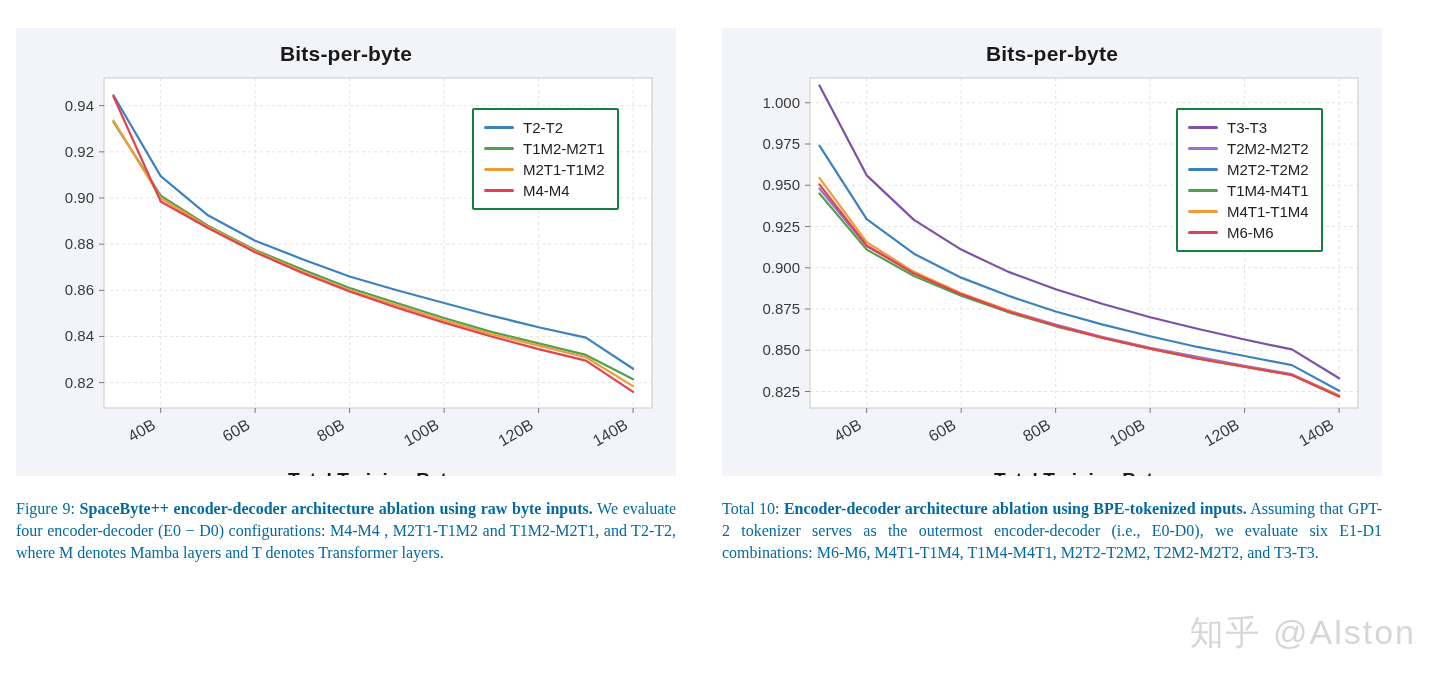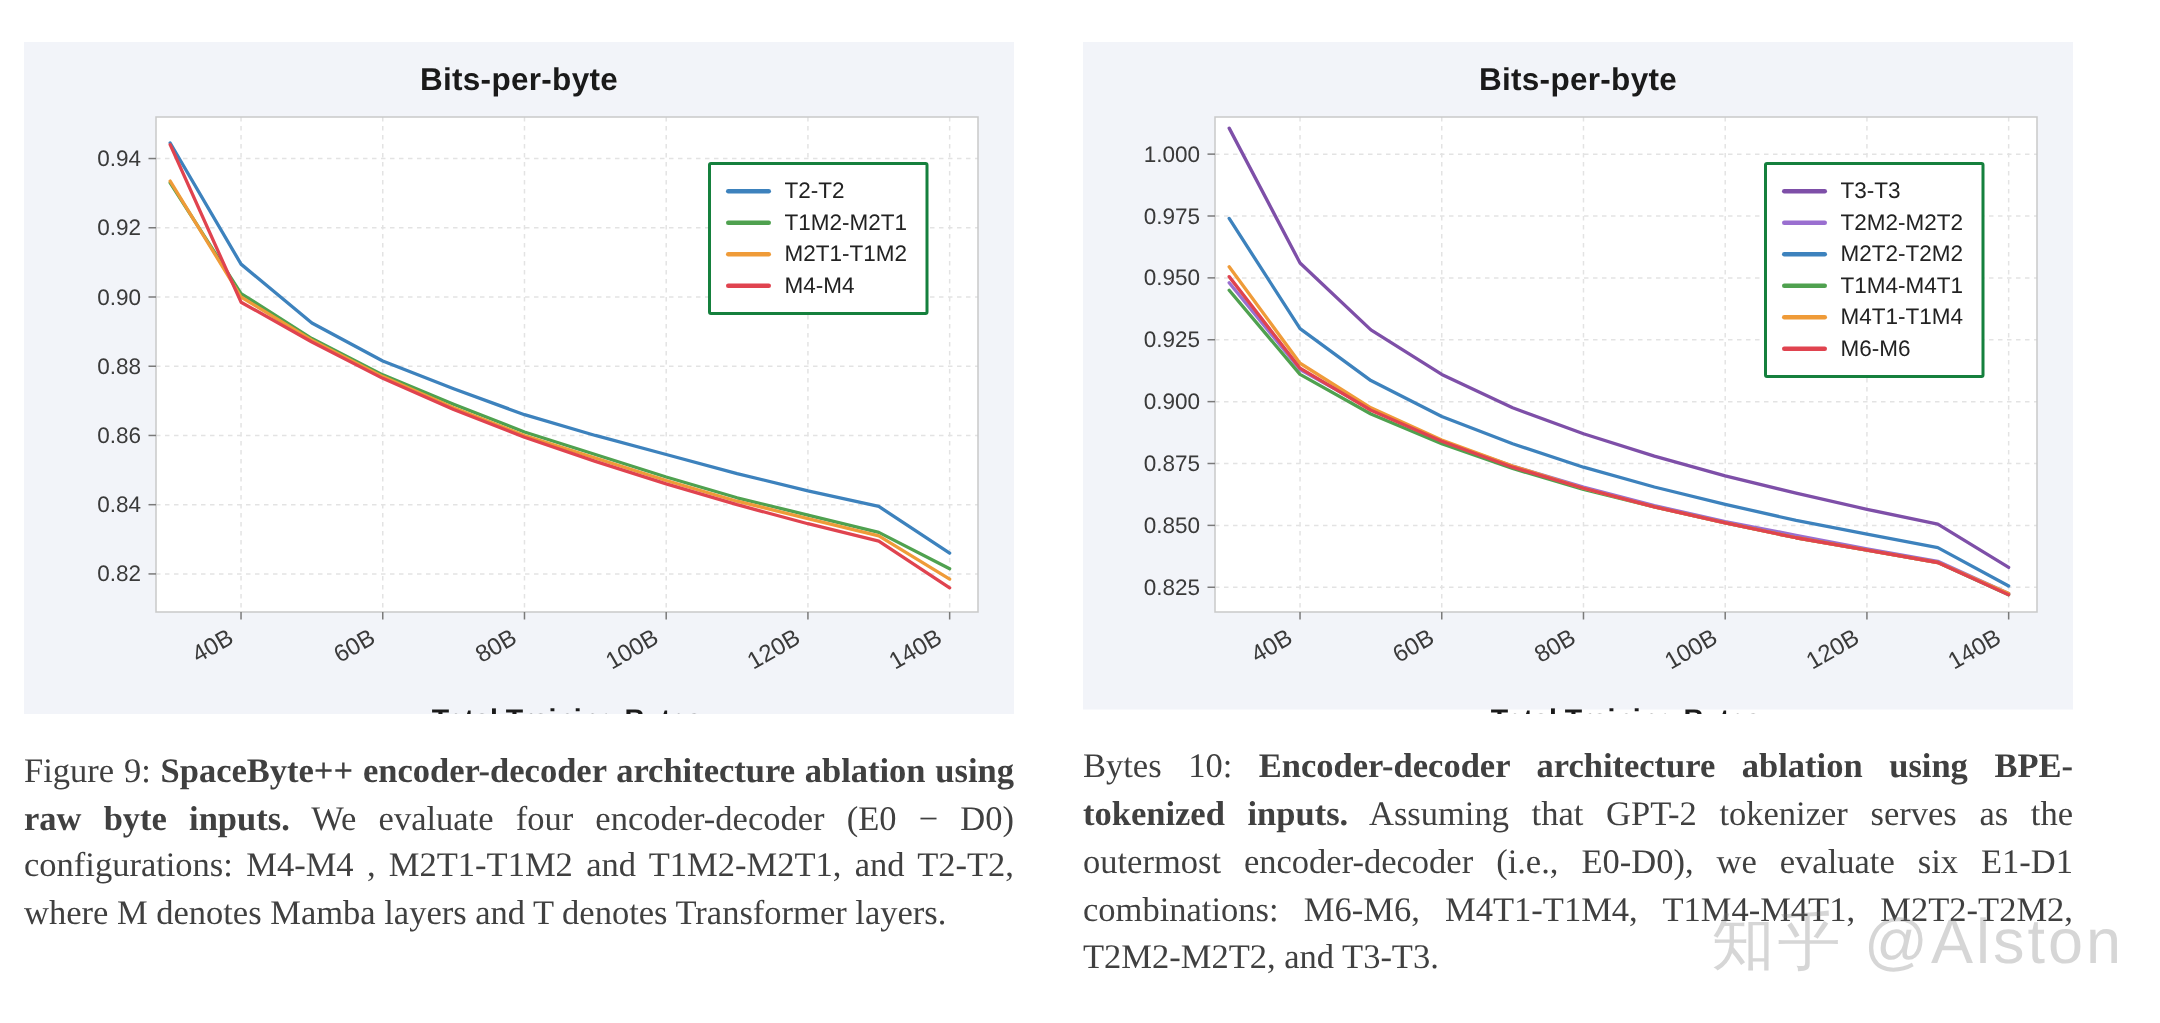--- a/index.html
+++ b/index.html
@@ -40,33 +40,33 @@
     letter-spacing:0.2px;
   }
   .plot-wrap{
     position:absolute;
     left:0;top:0;
     width:660px;height:448px;
   }
   .plot-svg{display:block;}
   .caption{
     margin-top:22px;
-    font-size:23px;
+    font-size:16px;
     line-height:1.38;
-    color:#404040;
+    color:#0369a1;
     text-align:justify;
     width:660px;
   }
   .caption b{font-weight:bold;}
   .wm{
     position:absolute;
     right:24px;
     bottom:26px;
     font-family:"Liberation Sans", sans-serif;
-    font-size:42px;
+    font-size:34px;
     color:rgba(120,120,120,0.30);
     letter-spacing:2px;
     pointer-events:none;
     white-space:nowrap;
   }
   .legend-box{
     position:absolute;
     background:#ffffff;
     border:2px solid #15803d;
     border-radius:2px;
@@ -251,20 +251,20 @@
             <span class="legend-swatch" style="background: rgb(239, 155, 56);"></span>
             <span>M4T1-T1M4</span>
           </div>
           <div class="legend-row">
             <span class="legend-swatch" style="background: rgb(224, 67, 79);"></span>
             <span>M6-M6</span>
           </div>
         </div>
     </div>
     <div class="caption">
-      <span>Bytes 10:</span>
+      <span>Total 10:</span>
       <b>Encoder-decoder architecture ablation using BPE-tokenized inputs.</b>
       <span> Assuming that GPT-2 tokenizer serves as the outermost encoder-decoder (i.e., E0-D0), we evaluate six E1-D1 combinations: M6-M6, M4T1-T1M4, T1M4-M4T1, M2T2-T2M2, T2M2-M2T2, and T3-T3.</span>
     </div>
   </div>
 
   <div class="wm">知乎 @Alston</div>
 </div>
 
 </body></html>

